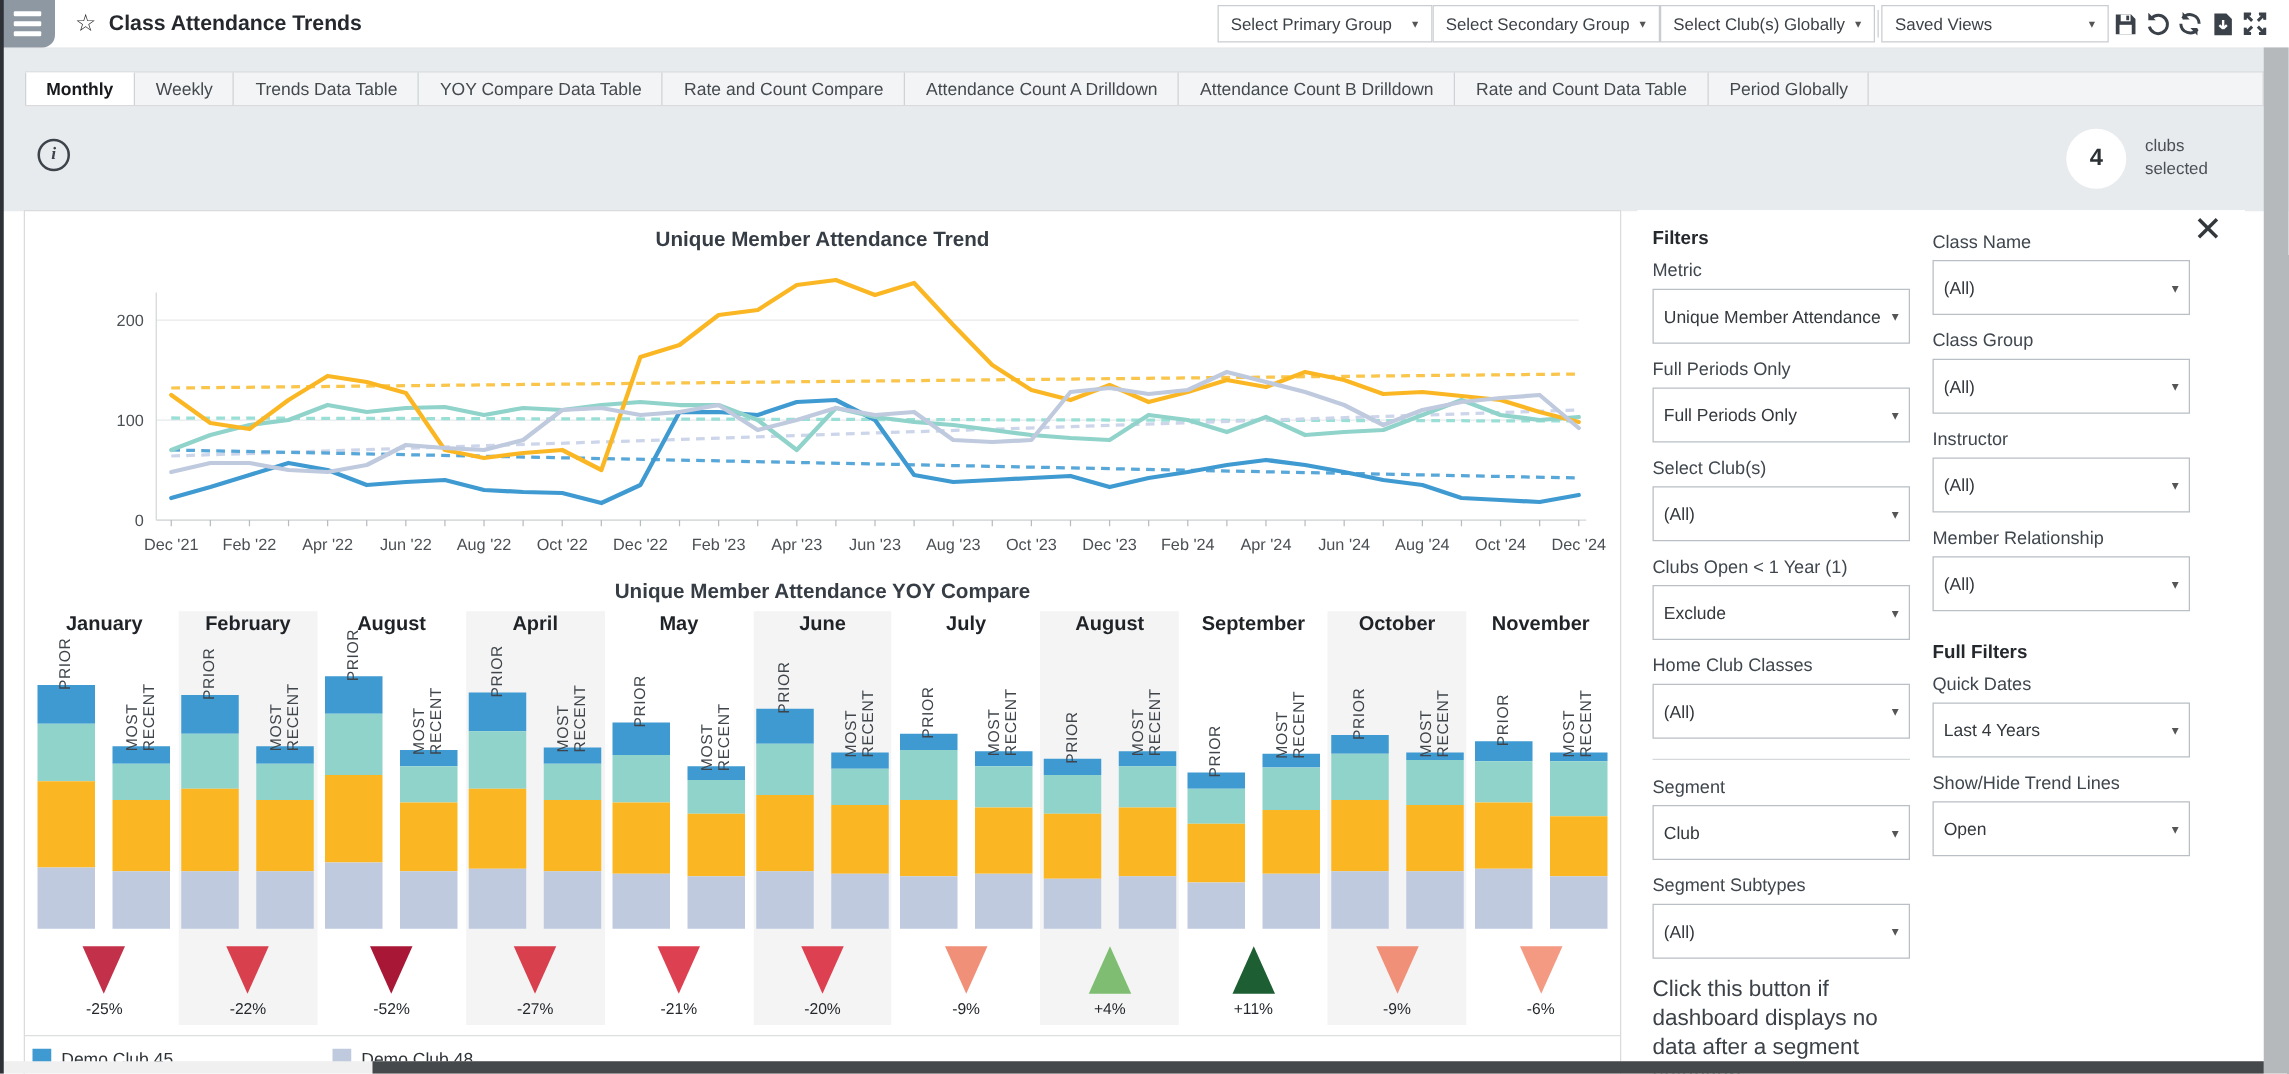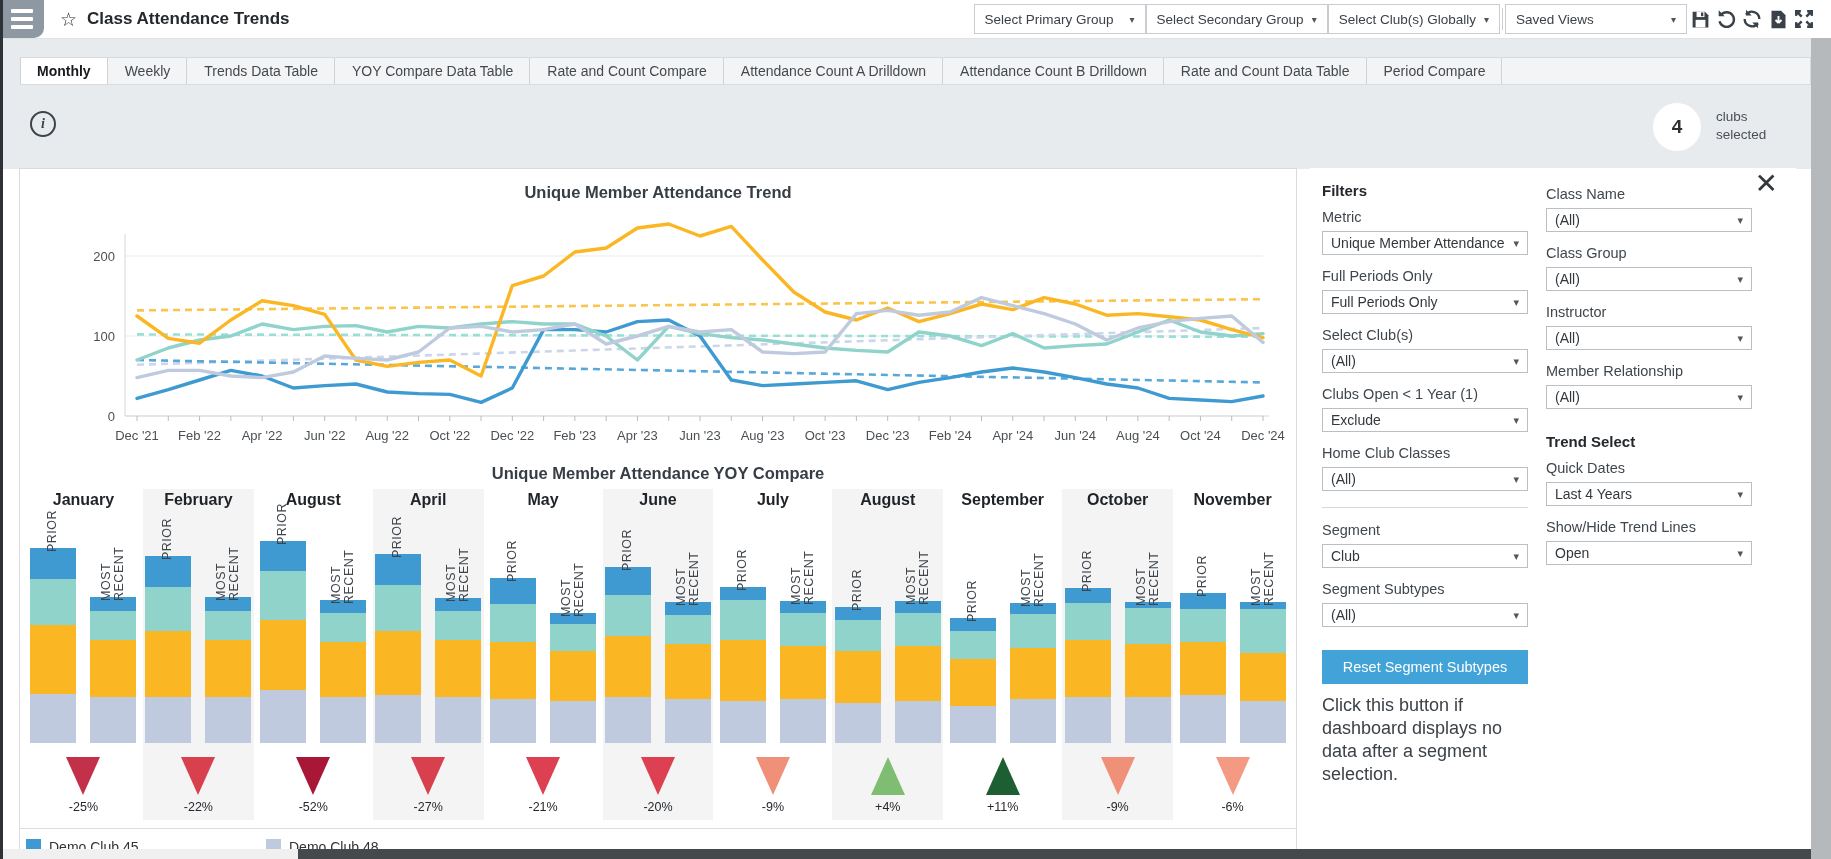--- a/index.html
+++ b/index.html
@@ -55,21 +55,21 @@
   .legend-label{font-size:14px;color:#2e3338;}
   
   #filters-panel{position:absolute;left:1310px;top:168px;width:486px;height:620px;background:#fff;}
   #filters-close{position:absolute;right:18px;top:2px;font-size:28px;font-weight:300;color:#33383d;cursor:pointer;line-height:1;}
   .f-col{position:absolute;top:0;width:206px;}
   #f-col-left{left:12px;}
   #f-col-right{left:236px;top:18px;}
   .f-title{font-size:15px;font-weight:bold;color:#24282d;margin:14px 0 10px 0;}
   .f-block{margin-bottom:13px;}
   .f-label{font-size:14.5px;color:#3f464d;margin-bottom:6px;}
-  .f-select{height:24px;border:1px solid #b9bfc4;background:#fff;display:flex;align-items:center;box-sizing:border-box;padding:0 8px;cursor:pointer;}
+  .f-select{height:44px;border:1px solid #b9bfc4;background:#fff;display:flex;align-items:center;box-sizing:border-box;padding:0 8px;cursor:pointer;}
   .f-value{font-size:14px;color:#33383d;flex:1;white-space:nowrap;overflow:hidden;}
   .f-caret{font-size:11px;color:#555;}
   .f-divider{height:1px;background:#d6d9db;margin:16px 0 14px 0;}
   #reset-btn{width:206px;height:34px;background:#41a3d8;color:#fff;border:none;font-size:14.5px;font-family:"Liberation Sans",sans-serif;cursor:pointer;margin-top:10px;}
   #reset-caption{font-size:18px;color:#3c4248;line-height:1.28;margin-top:10px;width:216px;}
   
   #vscroll{position:absolute;right:0;top:38px;width:20px;height:821px;background:#b5b9bc;z-index:35;}
   #hscroll{position:absolute;left:0;bottom:0;width:1811px;height:10px;background:#f0f0f0;z-index:36;}
   #hscroll-thumb{position:absolute;left:298px;top:0;height:10px;width:1513px;background:#45494b;}
 </style>
@@ -146,21 +146,21 @@
   <div id="band"></div>
   <div id="tab-bar">
       <div class="tab active">Monthly</div>
       <div class="tab">Weekly</div>
       <div class="tab">Trends Data Table</div>
       <div class="tab">YOY Compare Data Table</div>
       <div class="tab">Rate and Count Compare</div>
       <div class="tab">Attendance Count A Drilldown</div>
       <div class="tab">Attendance Count B Drilldown</div>
       <div class="tab">Rate and Count Data Table</div>
-      <div class="tab">Period Compare</div>
+      <div class="tab">Period Globally</div>
     </div>
 
   <div id="page-header">
     <div id="info-icon">i</div>
   </div>
   <div id="clubs-badge">4</div>
   <div id="clubs-badge-label">clubs selected</div>
 
   <div id="card">
     <div class="chart-title">Unique Member Attendance Trend</div>
@@ -625,21 +625,20 @@
             </div>
           </div>
           <div class="f-block">
             <div class="f-label">Segment Subtypes</div>
             <div class="f-select">
               <span class="f-value">(All)</span>
               <span class="f-caret">▾</span>
             </div>
           </div>
         </div>
-      <button id="reset-btn">Reset Segment Subtypes</button>
       <div id="reset-caption">Click this button if dashboard displays no data after a segment selection.</div>
     </div>
     <div class="f-col" id="f-col-right">
       <div id="f-right-fields">
           <div class="f-block">
             <div class="f-label">Class Name</div>
             <div class="f-select">
               <span class="f-value">(All)</span>
               <span class="f-caret">▾</span>
             </div>
@@ -659,21 +658,21 @@
             </div>
           </div>
           <div class="f-block">
             <div class="f-label">Member Relationship</div>
             <div class="f-select">
               <span class="f-value">(All)</span>
               <span class="f-caret">▾</span>
             </div>
           </div>
         </div>
-      <div class="f-title" style="margin-top:24px;">Trend Select</div>
+      <div class="f-title" style="margin-top:24px;">Full Filters</div>
       <div id="f-trend-fields">
           <div class="f-block">
             <div class="f-label">Quick Dates</div>
             <div class="f-select">
               <span class="f-value">Last 4 Years</span>
               <span class="f-caret">▾</span>
             </div>
           </div>
           <div class="f-block">
             <div class="f-label">Show/Hide Trend Lines</div>

